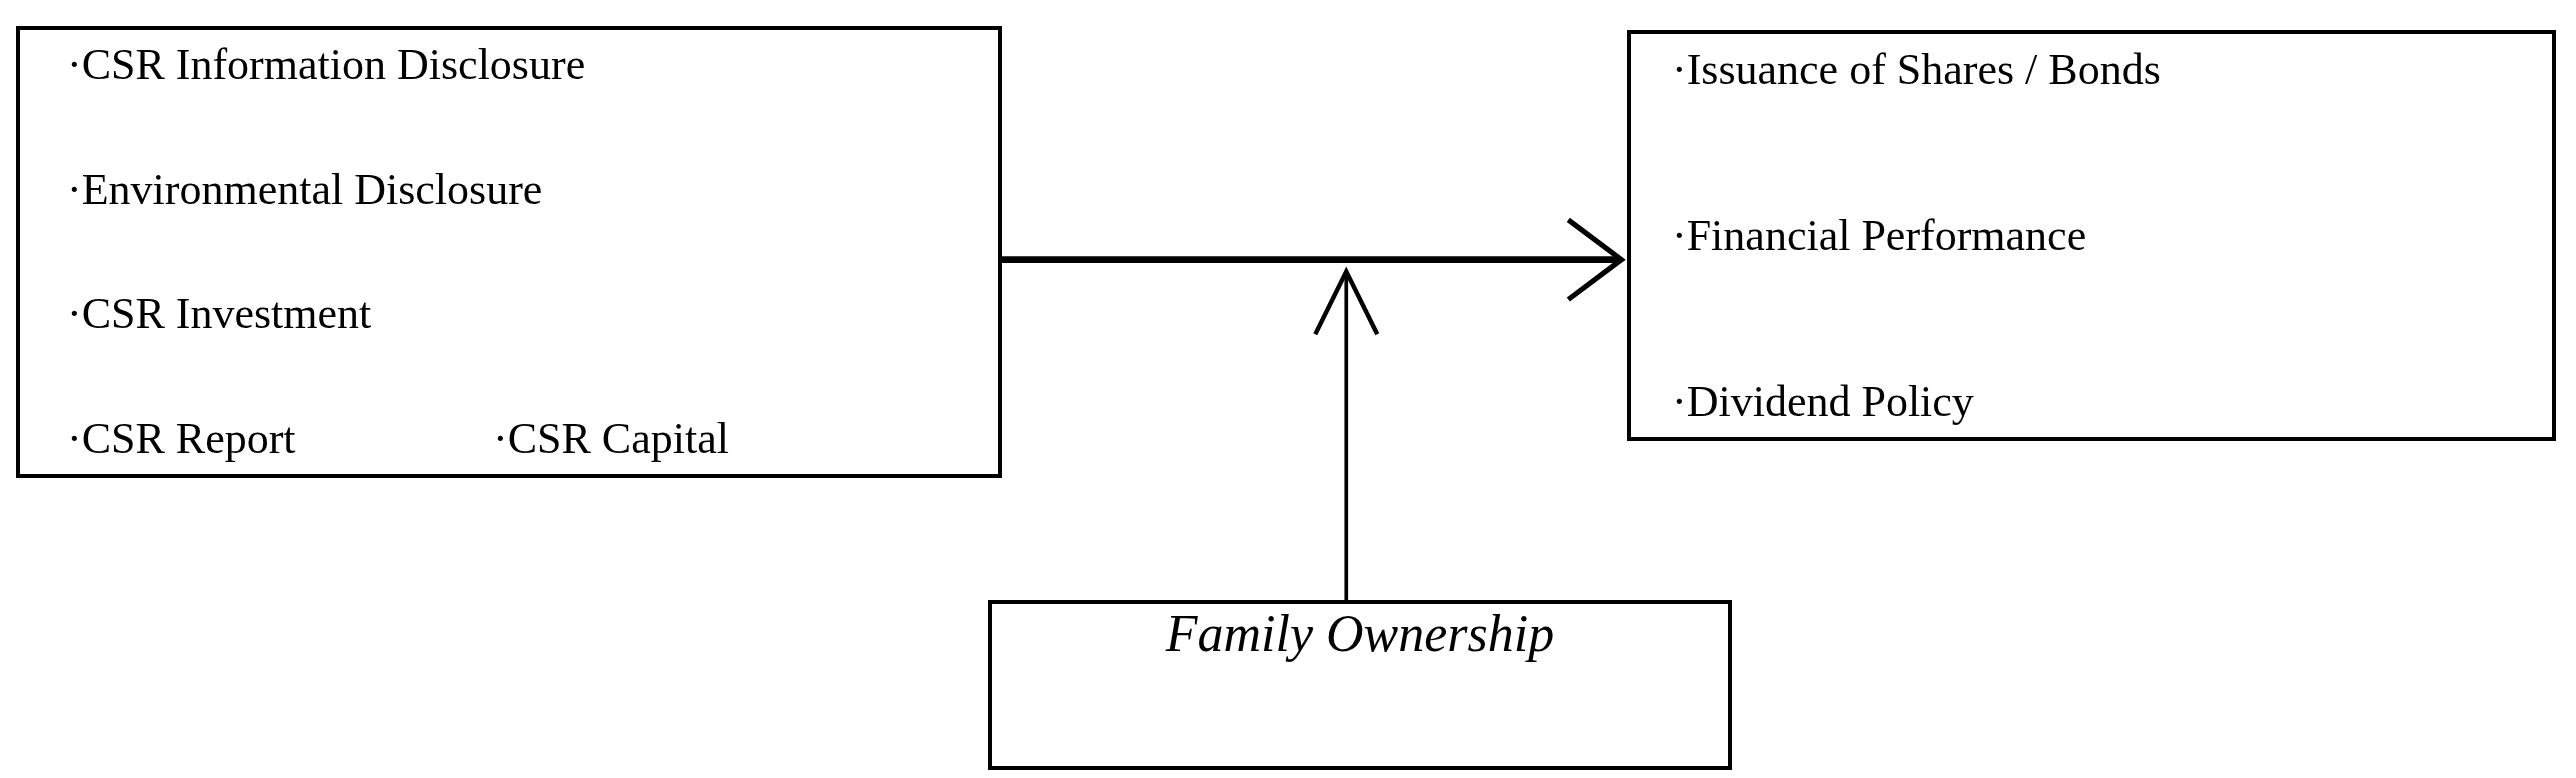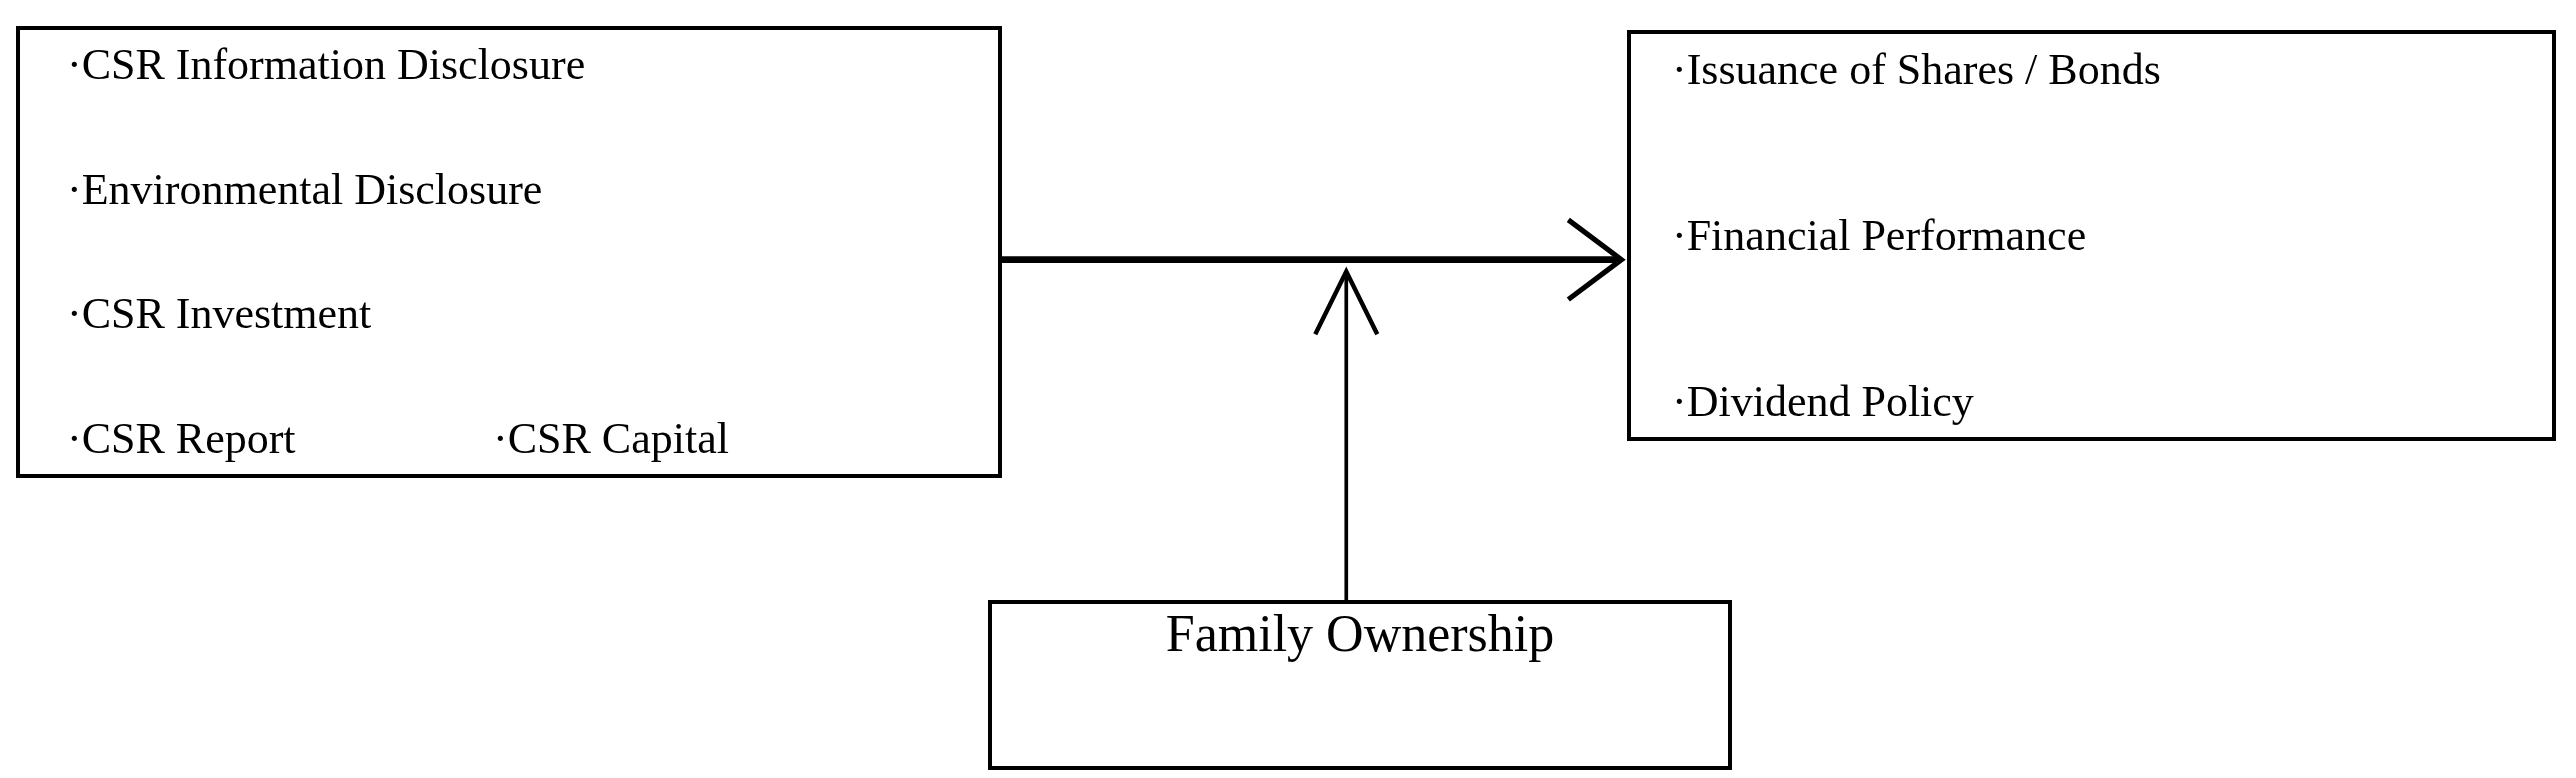--- a/index.html
+++ b/index.html
@@ -49,21 +49,21 @@
     line-height:71px;
   }
   .outcome-line{white-space:nowrap;}
   .moderator-box{
     left:988px; top:600px;
     width:744px; height:170px;
     align-items:center;
     font-size:52px;
     line-height:170px;
   }
-  .moderator-box span{line-height:normal;}
+  .moderator-box span{line-height:normal;font-style:italic;}
 </style>
 </head>
 <body>
 
 <div class="canvas">
 
   <svg class="connectors" viewBox="0 0 3492 1056" xmlns="http://www.w3.org/2000/svg">
     <g stroke="#000000" fill="none">
       <path d="M1354 352 H 2192" stroke-width="9"></path>
       <path d="M2126 298 L 2198 352 L 2126 406" stroke-width="7"></path>

